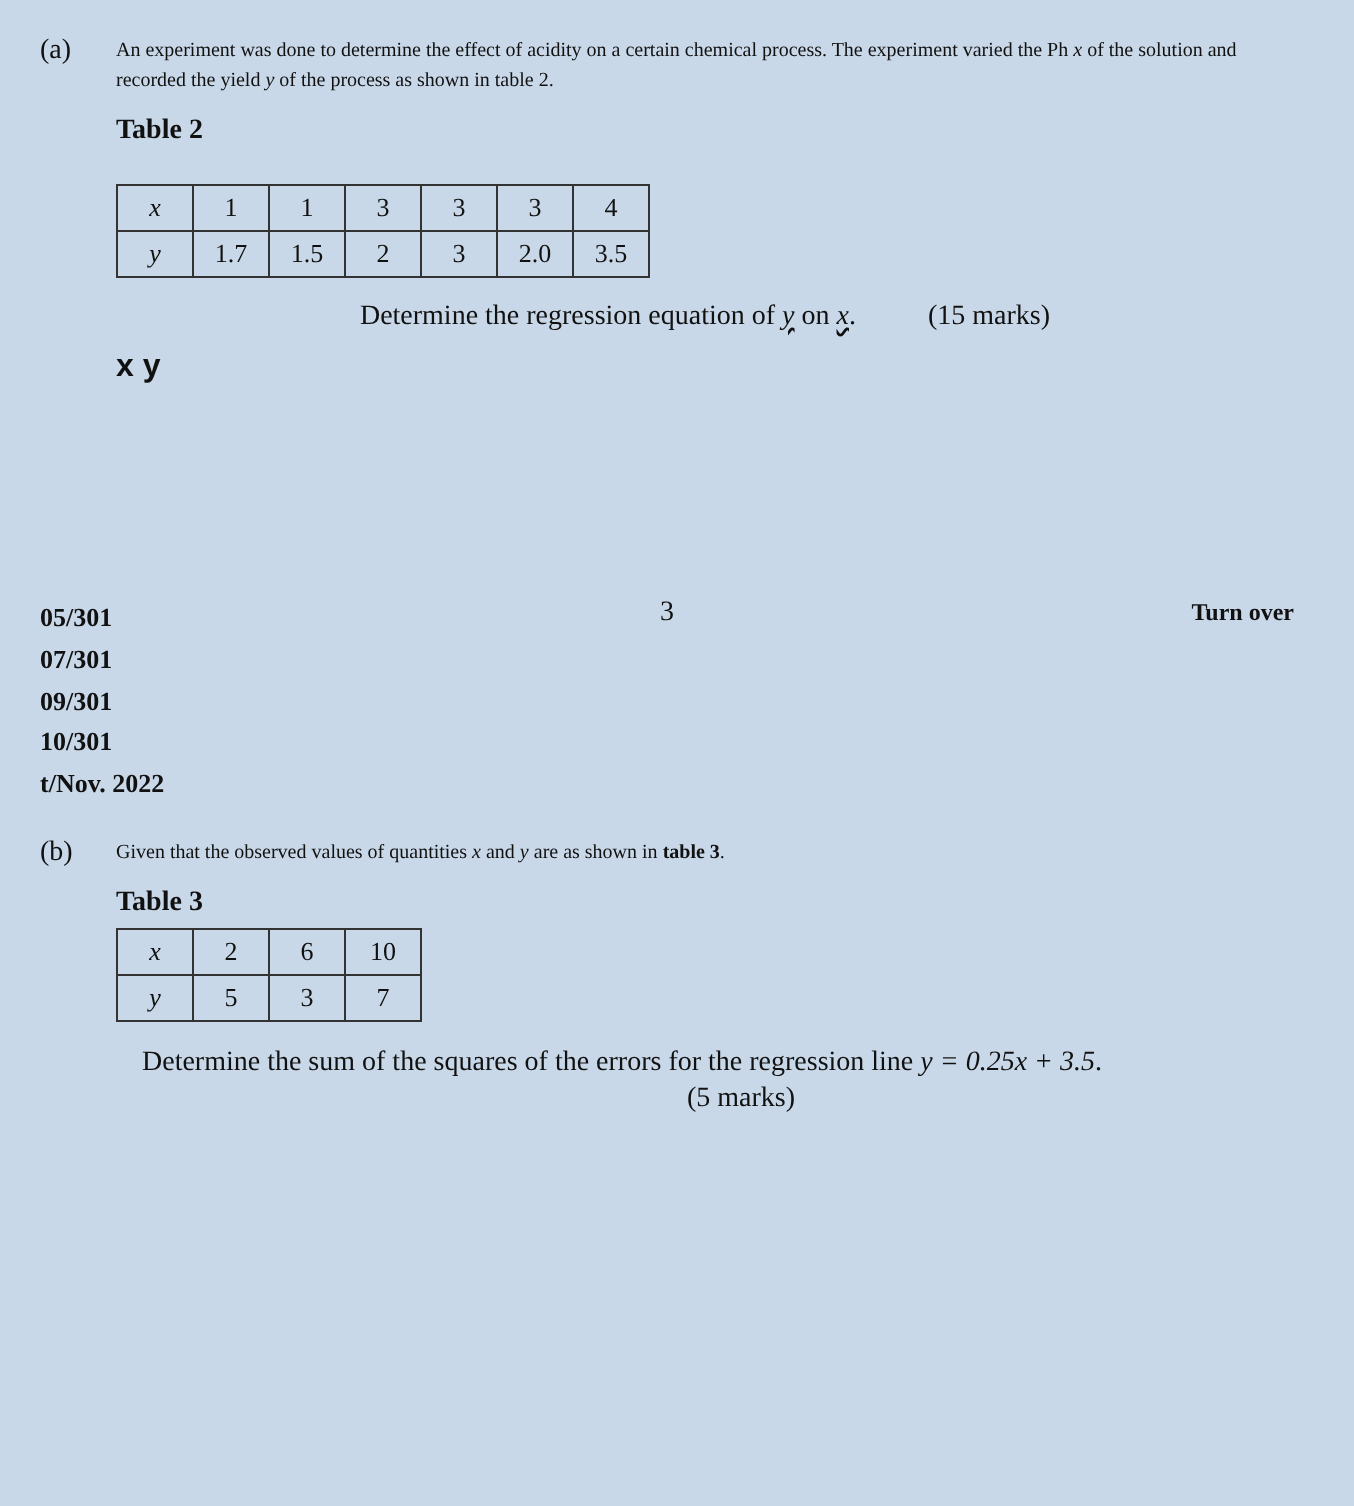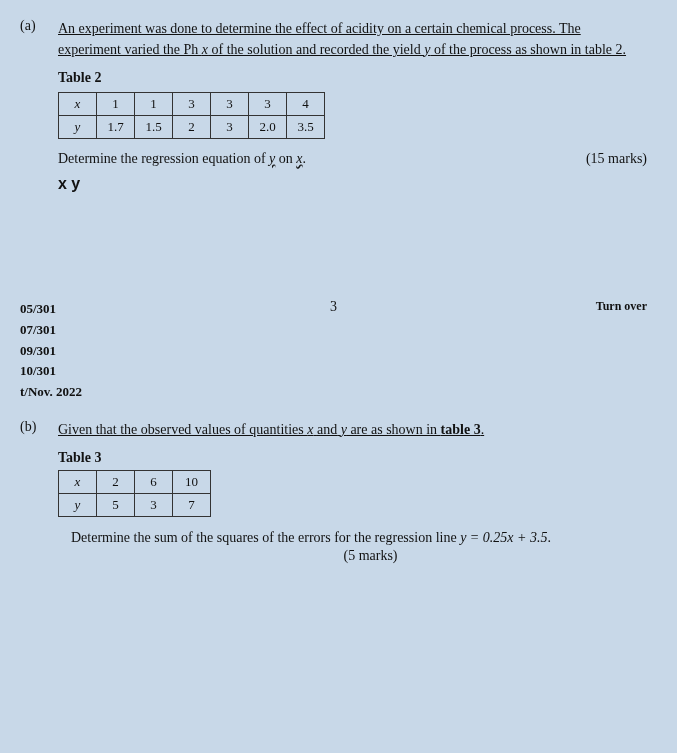--- a/index.html
+++ b/index.html
@@ -32,22 +32,21 @@
       min-width: 28px;
     }
 
     .part-content {
       flex: 1;
     }
 
     .question-text {
       line-height: 1.5;
       margin-bottom: 10px;
-      font-size: 14px;
-      text-decoration: underline;
+      font-size: 10px;
     }
 
     .table-label {
       font-weight: bold;
       font-size: 14px;
       margin-bottom: 4px;
       display: inline-block;
     }
 
     .data-table {
@@ -63,21 +62,21 @@
       font-size: 13px;
     }
 
     .data-table td:first-child {
       font-style: italic;
       padding: 3px 8px;
     }
 
     .determine-line {
       display: flex;
-      justify-content: space-between;
+      justify-content: center;
       align-items: flex-start;
       margin-bottom: 8px;
     }
 
     .determine-text {
       font-size: 14px;
     }
 
     .marks {
       font-size: 14px;
@@ -160,21 +159,21 @@
     .regression-line {
       text-decoration: underline;
       text-decoration-style: wavy;
     }
 
     
     .table-header-row {
       display: flex;
       align-items: center;
       justify-content: space-between;
-      margin-bottom: 2px;
+      margin-bottom: 14px;
     }
   </style>
 </head>
 <body>
 
 <div class="page">
 
   <div class="part-a">
     <div class="part-label">(a)</div>
     <div class="part-content">

